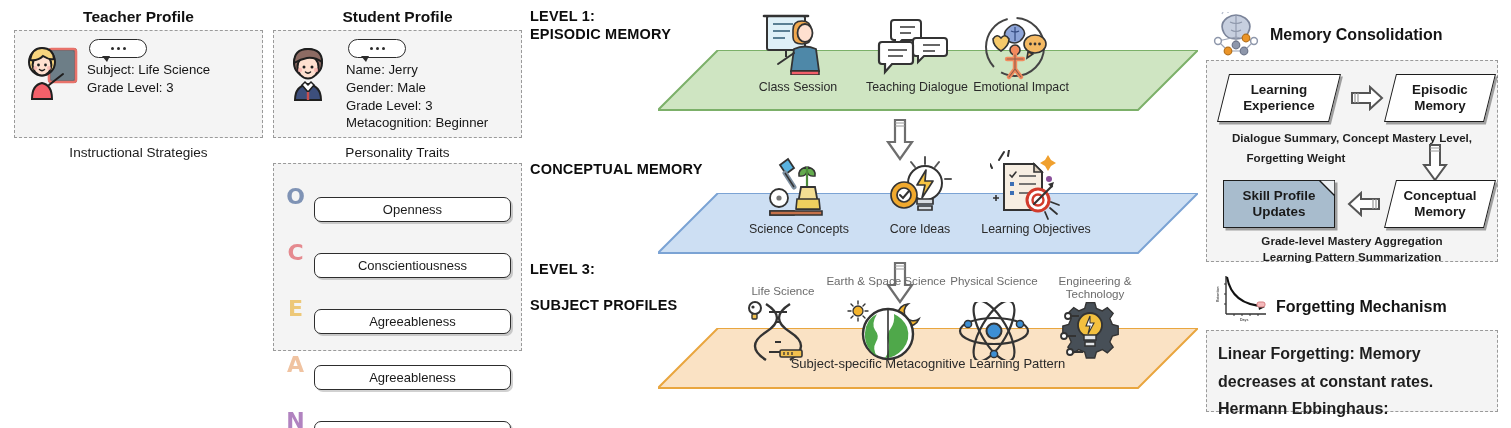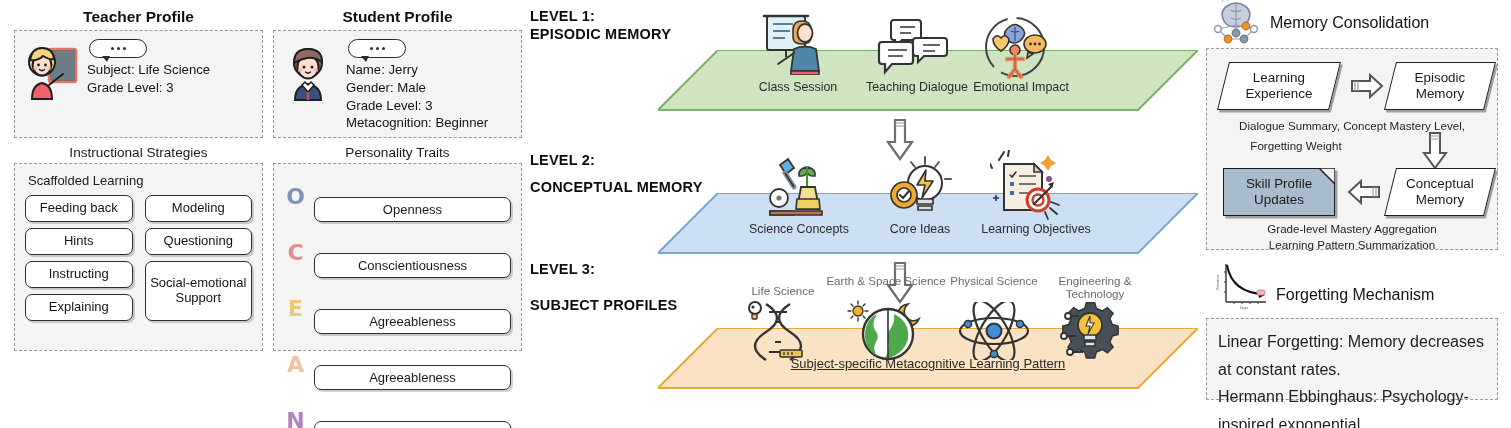--- a/index.html
+++ b/index.html
@@ -139,21 +139,21 @@
     text-align: center;
     font-size: 12.4px;
     color: #2a2a2a;
     line-height: 1.15;
   }
   .icon-label.gray { color: #6b6b6b; font-size: 11.6px; }
   .svg-icon { position: absolute; }
   .big-arrow { position: absolute; }
 
   
-  #right-col { position: absolute; left: 1204px; top: 0; width: 300px; height: 308px; }
+  #right-col { position: absolute; left: 1204px; top: 12px; width: 300px; height: 308px; font-weight: bold; }
   .rc-title { font-size: 16px; color: #141414; }
   .mc-box {
     position: absolute;
     left: 2px; top: 48px;
     width: 292px; height: 202px;
     padding: 6px 8px;
   }
   .para {
     border: 1.6px solid #1d1d1d;
     background: #fff;
@@ -263,32 +263,20 @@
           </div>
         </div>
       </div>
     </div>
   </div>
 
   <div class="profile-head" style="margin-top:2px;">
 
     <div>
       <div class="sub-head">Instructional Strategies</div>
-      <div class="dashed strat-card">
-        <div class="scaffold-label">Scaffolded Learning</div>
-        <div class="pill-grid">
-          <div class="pill">Feeding back</div>
-          <div class="pill">Modeling</div>
-          <div class="pill">Hints</div>
-          <div class="pill">Questioning</div>
-          <div class="pill">Instructing</div>
-          <div class="pill tall">Social-emotional Support</div>
-          <div class="pill">Explaining</div>
-        </div>
-      </div>
     </div>
 
     <div>
       <div class="sub-head">Personality Traits</div>
       <div class="dashed traits-card">
         <div class="ocean-row">
           <div class="ocean-letter" style="color: rgb(127, 147, 181);">O</div>
           <div class="trait-pill">Openness</div>
         </div>
         <div class="ocean-row">
@@ -368,21 +356,20 @@
     <path d="M35 41 l0 14 M27 45 l16 0 M35 55 l-6 8 M35 55 l6 8" stroke="#333" stroke-width="1.1" fill="none" stroke-linecap="round" opacity=".5"></path>
   </svg>
   <div class="icon-label" style="left:432px; top:80px; width:122px;">Emotional Impact</div>
 
   <svg class="big-arrow" style="left:357px; top:118px;" width="30" height="44" viewBox="0 0 30 44">
     <path d="M10 2 h10 v22 h7 l-12 17 l-12 -17 h7z" fill="#ffffff" stroke="#6e6e6e" stroke-width="2.2"></path>
     <path d="M10 5 h10 M10 8 h10" stroke="#9a9a9a" stroke-width="1.2"></path>
   </svg>
 
   <div class="level-label" style="left:2px; top:152px;">
-    <div>LEVEL 2:</div>
     <div style="margin-top:9px;">CONCEPTUAL MEMORY</div>
   </div>
 
   <div class="plane-wrap" style="left:130px; top:193px; width:540px; height:62px;">
     <svg width="540" height="62" style="position:absolute;left:0;top:0;">
       <polygon points="60,0 540,0 480,60 0,60" fill="#cddff3" stroke="#7ba3d4" stroke-width="2"></polygon>
     </svg>
   </div>
 
   <svg class="svg-icon" style="left:232px; top:155px;" width="74" height="66" viewBox="0 0 74 66">
@@ -443,21 +430,21 @@
 
   <div class="level-label" style="left:2px; top:261px;">
     <div>LEVEL 3:</div>
     <div style="margin-top:18px;">SUBJECT PROFILES</div>
   </div>
 
   <div class="plane-wrap" style="left:130px; top:328px; width:540px; height:62px;">
     <svg width="540" height="62" style="position:absolute;left:0;top:0;">
       <polygon points="60,0 540,0 480,60 0,60" fill="#fae2c4" stroke="#e9a63f" stroke-width="2"></polygon>
     </svg>
-    <div class="plane-caption" style="top:28px;text-decoration:underline;">Subject-specific Metacognitive Learning Pattern</div>
+    <div class="plane-caption" style="top:28px;">Subject-specific Metacognitive Learning Pattern</div>
   </div>
 
   <div class="icon-label gray" style="left:200px; top:284px; width:110px;">Life Science</div>
   <svg class="svg-icon" style="left:216px; top:300px;" width="70" height="62" viewBox="0 0 70 62">
     <path d="M22 4 q22 14 0 28 q-22 14 0 28" fill="none" stroke="#333" stroke-width="2.4"></path>
     <path d="M46 4 q-22 14 0 28 q22 14 0 28" fill="none" stroke="#333" stroke-width="2.4"></path>
     <line x1="25" y1="12" x2="43" y2="12" stroke="#333" stroke-width="2"></line>
     <line x1="31" y1="22" x2="37" y2="22" stroke="#333" stroke-width="2"></line>
     <line x1="31" y1="42" x2="37" y2="42" stroke="#333" stroke-width="2"></line>
     <line x1="25" y1="52" x2="43" y2="52" stroke="#333" stroke-width="2"></line>

